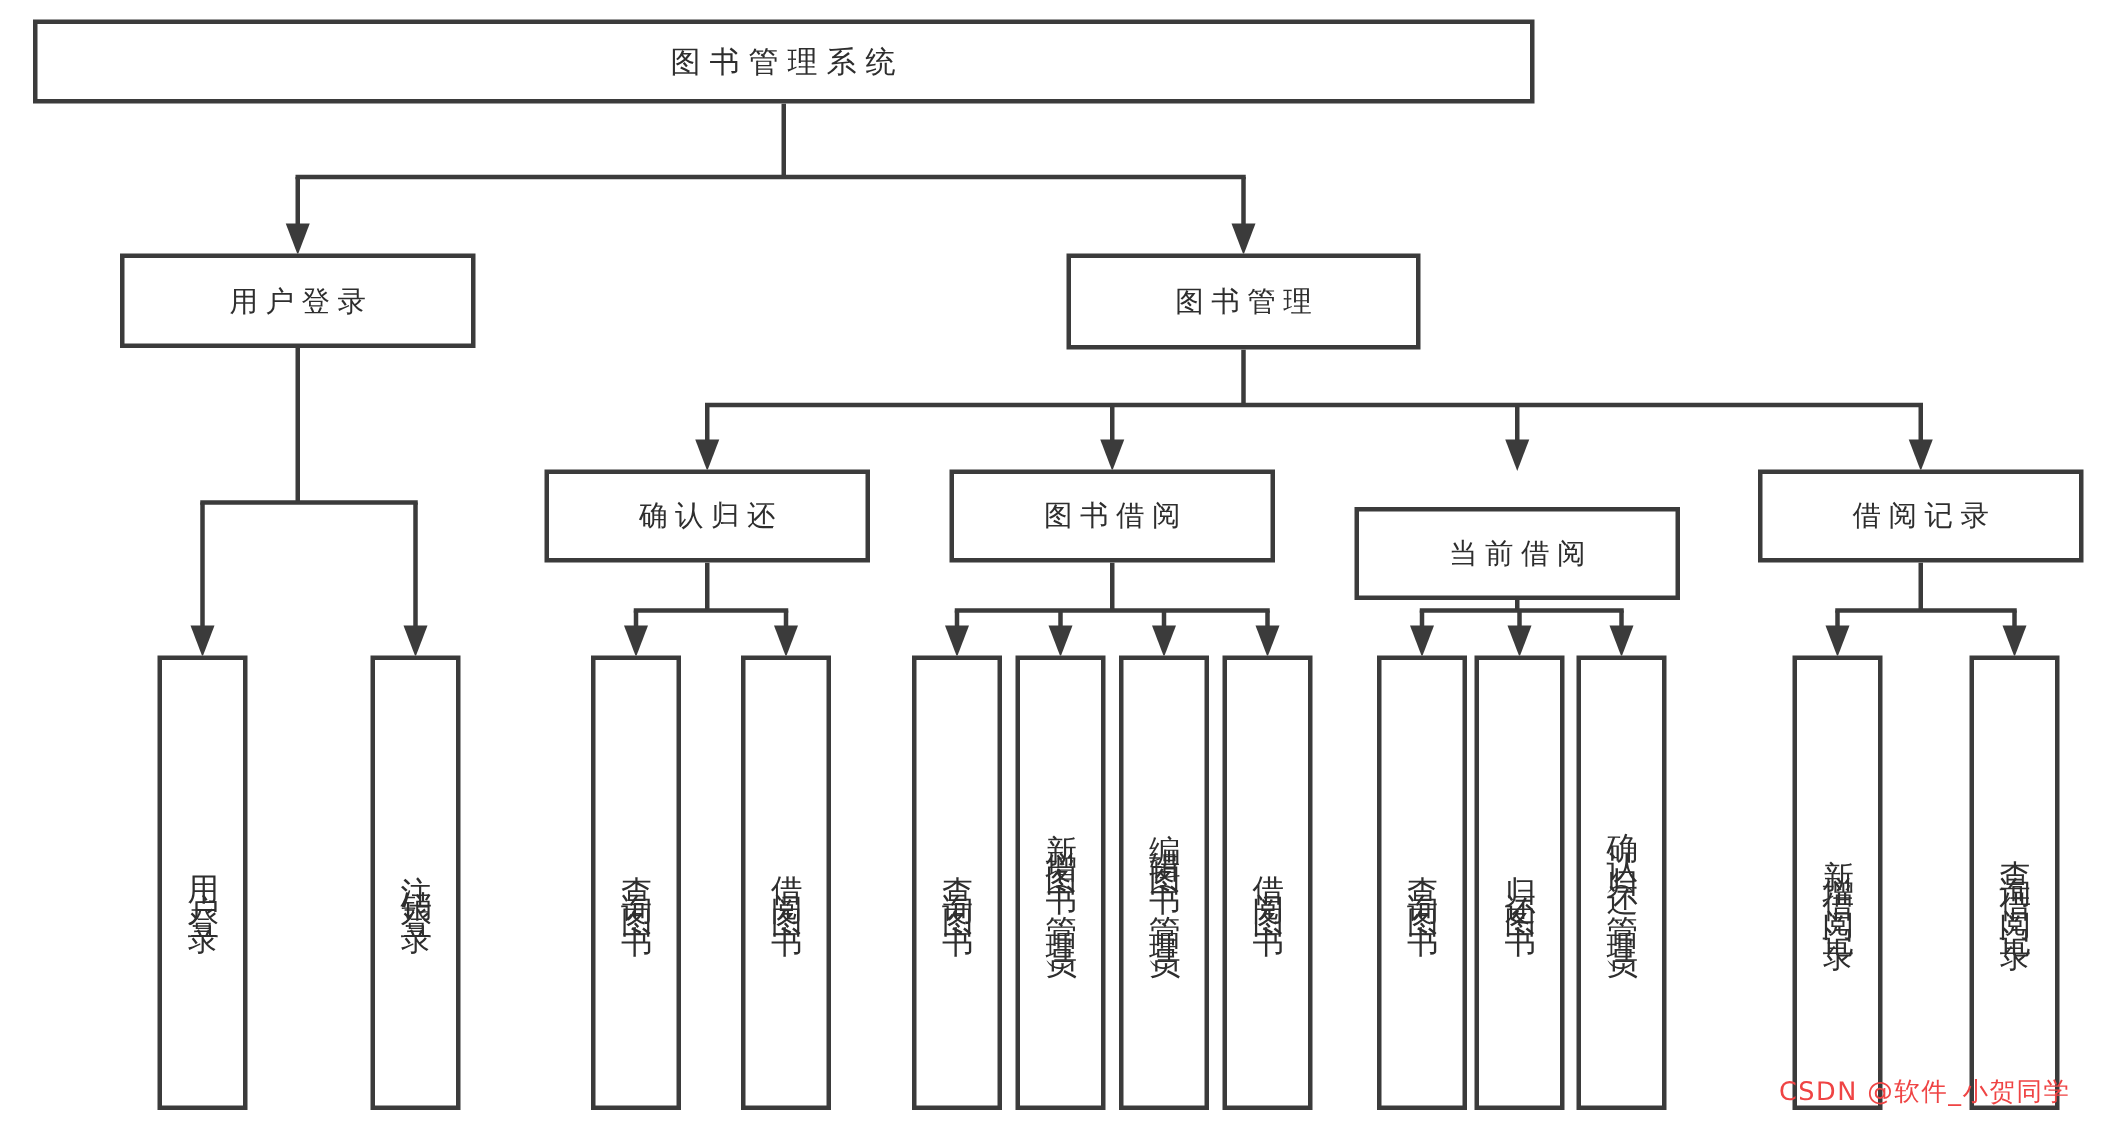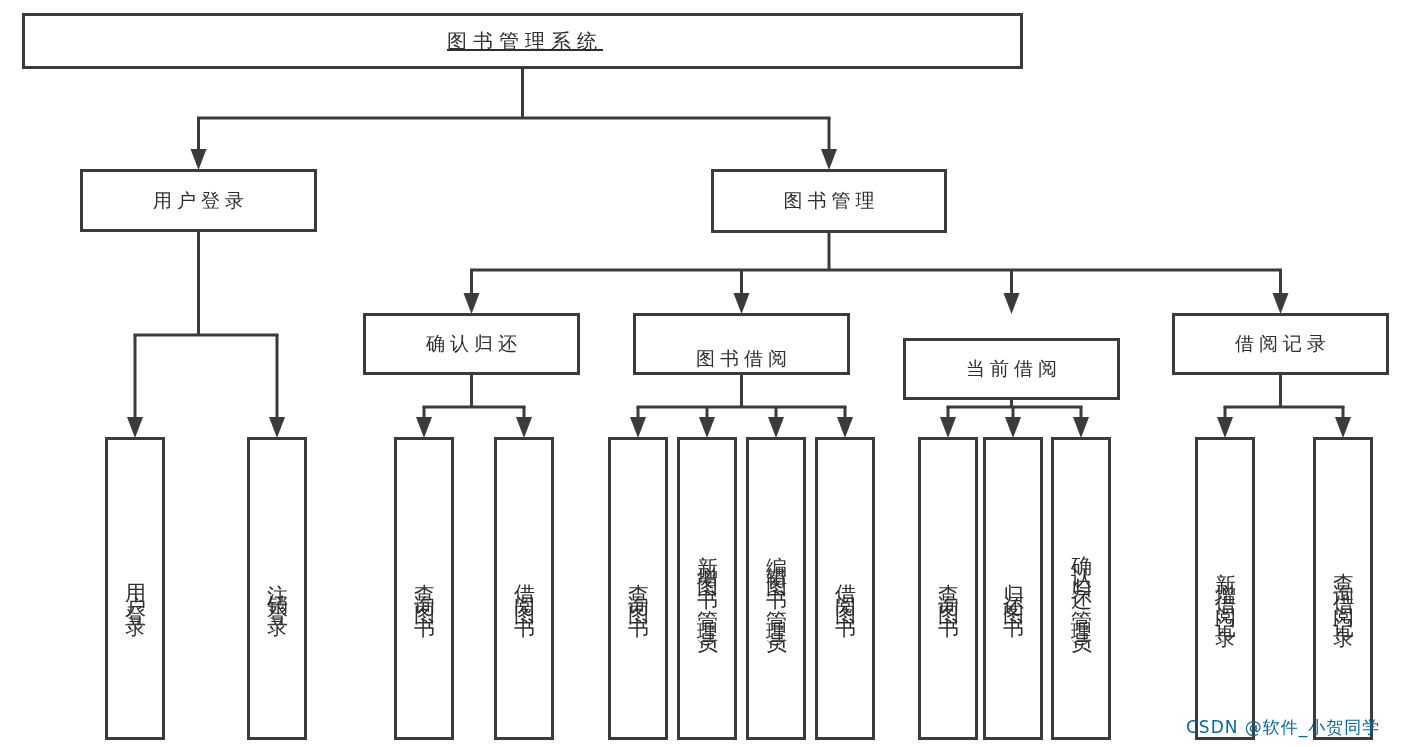--- a/index.html
+++ b/index.html
@@ -49,21 +49,21 @@
     letter-spacing: 11px;
     line-height: 1;
     white-space: nowrap;
   }
   #watermark {
     position: absolute;
     left: 1186px;
     top: 716px;
     font-size: 17px;
     letter-spacing: 1px;
-    color: #0369a1;
+    color: #ef4444;
     white-space: nowrap;
     z-index: 5;
   }
 </style>
 </head>
 <body>
 
 <div id="canvas">
   <svg id="edges" xmlns="http://www.w3.org/2000/svg">
       <line x1="522.5" y1="69" x2="522.5" y2="118" stroke="#3b3b3b" stroke-width="3"></line>
@@ -113,33 +113,33 @@
       <line x1="1081" y1="407" x2="1081" y2="423" stroke="#3b3b3b" stroke-width="3"></line>
       <polygon points="1073,417 1089,417 1081,438" fill="#3b3b3b"></polygon>
       <line x1="1280.5" y1="375" x2="1280.5" y2="407" stroke="#3b3b3b" stroke-width="3"></line>
       <line x1="1223.5" y1="407" x2="1344.5" y2="407" stroke="#3b3b3b" stroke-width="3"></line>
       <line x1="1225" y1="407" x2="1225" y2="423" stroke="#3b3b3b" stroke-width="3"></line>
       <polygon points="1217,417 1233,417 1225,438" fill="#3b3b3b"></polygon>
       <line x1="1343" y1="407" x2="1343" y2="423" stroke="#3b3b3b" stroke-width="3"></line>
       <polygon points="1335,417 1351,417 1343,438" fill="#3b3b3b"></polygon>
     </svg>
 
-  <div class="node node-h node-root" style="left: 22px; top: 13px; width: 1001px; height: 56px; text-decoration: underline;">
+  <div class="node node-h node-root" style="left: 22px; top: 13px; width: 1001px; height: 56px;">
       <span class="label">图书管理系统</span>
     </div>
     <div class="node node-h" style="left: 80px; top: 169px; width: 237px; height: 63px;">
       <span class="label">用户登录</span>
     </div>
     <div class="node node-h" style="left: 711px; top: 169px; width: 236px; height: 64px; align-items: center;">
       <span class="label">图书管理</span>
     </div>
     <div class="node node-h" style="left: 363px; top: 313px; width: 217px; height: 62px;">
       <span class="label">确认归还</span>
     </div>
-    <div class="node node-h" style="left: 633px; top: 313px; width: 217px; height: 62px; align-items: flex-end;">
+    <div class="node node-h" style="left: 633px; top: 313px; width: 217px; height: 62px;">
       <span class="label">图书借阅</span>
     </div>
     <div class="node node-h" style="left: 903px; top: 313px; width: 217px; height: 62px; margin-top: 25px;">
       <span class="label">当前借阅</span>
     </div>
     <div class="node node-h" style="left: 1172px; top: 313px; width: 217px; height: 62px;">
       <span class="label">借阅记录</span>
     </div>
     <div class="node node-v" style="left: 105px; top: 437px; width: 60px; height: 303px;">
       <span class="label">用户登录</span>

